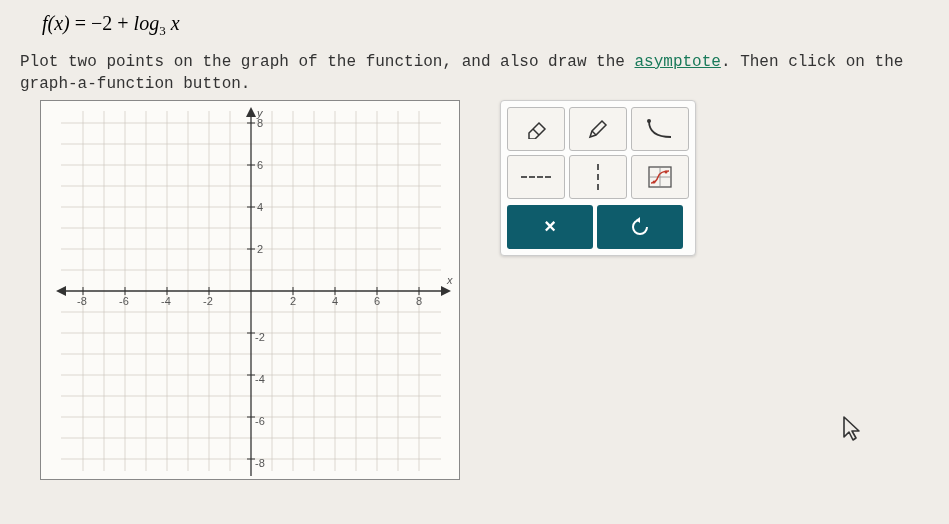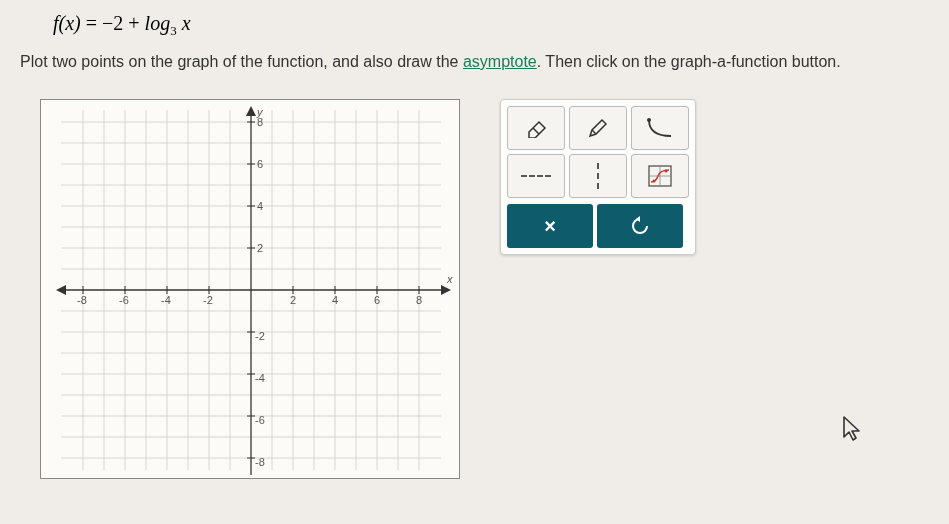--- a/index.html
+++ b/index.html
@@ -8,35 +8,36 @@
       height: 524px;
       background: #f0ede8;
       font-family: Arial, sans-serif;
       padding: 12px 20px;
       position: relative;
     }
     .equation {
       font-family: "Times New Roman", serif;
       font-size: 20px;
       font-style: italic;
-      margin-left: 33px;
+      margin-left: 22px;
       margin-bottom: 12px;
     }
     .equation .sub {
       font-size: 13px;
       vertical-align: sub;
       font-style: normal;
     }
     .equation .fn { font-style: italic; }
     .equation .num { font-style: normal; }
     .instructions {
       font-size: 16px;
       color: #333;
-      margin-bottom: 26px;
+      margin-bottom: 4px;
       line-height: 1.4;
+      font-family: Liberation Mono, monospace;
     }
     .asymptote-link {
       color: #1a7a5a;
       text-decoration: underline;
     }
     .content-row {
       display: flex;
       gap: 40px;
       align-items: flex-start;
     }

